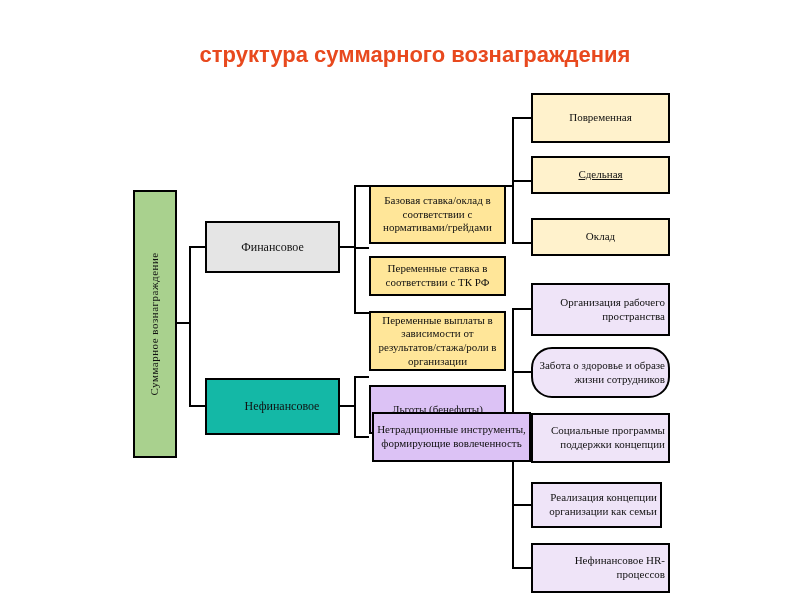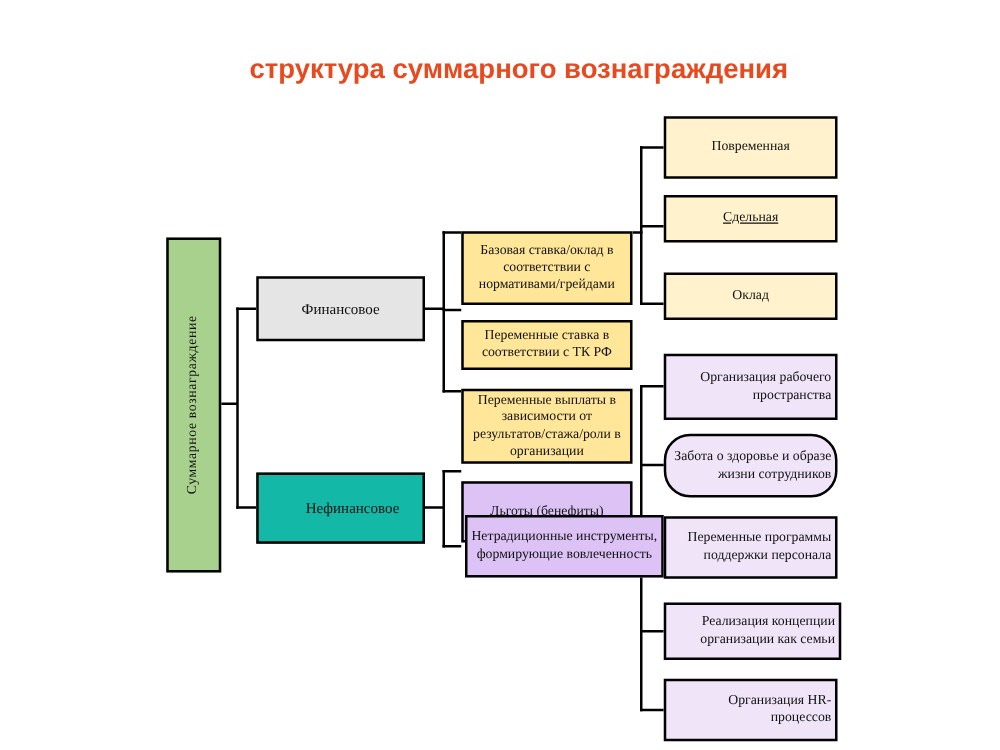--- a/index.html
+++ b/index.html
@@ -65,21 +65,21 @@
   #b-f2 { left:369px; top:228px; width:137px; height:40px; }
   #b-f3 { left:369px; top:283px; width:137px; height:60px;justify-content:flex-end; }
   #b-n1 { left:369px; top:353px; width:137px; height:49px;margin-top:32px; }
   #b-n2 { left:372px; top:412px; width:159px; height:50px; }
   #b-l1 { left:531px; top:93px;  width:139px; height:50px; }
   #b-l2 { left:531px; top:156px; width:139px; height:38px;text-decoration:underline; }
   #b-l3 { left:531px; top:218px; width:139px; height:38px; }
   #b-r1 { left:531px; top:283px; width:139px; height:53px; }
   #b-r2 { left:531px; top:347px; width:139px; height:51px;border-radius:21px; }
   #b-r3 { left:531px; top:413px; width:139px; height:50px; }
-  #b-r4 { left:531px; top:482px; width:142px; height:46px; }
+  #b-r4 { left:531px; top:482px; width:131px; height:46px; }
   #b-r5 { left:531px; top:543px; width:139px; height:50px; }
 </style>
 </head>
 <body>
 
 <div class="slide">
 
   <h1 class="title">структура суммарного вознаграждения</h1>
 
   <div>
@@ -152,23 +152,23 @@
       <span>Оклад</span>
     </div>
 
     <div class="node nonfin-leaf" id="b-r1">
       <span>Организация рабочего пространства</span>
     </div>
     <div class="node nonfin-leaf" id="b-r2">
       <span>Забота о здоровье и образе жизни сотрудников</span>
     </div>
     <div class="node nonfin-leaf" id="b-r3">
-      <span>Переменные программы поддержки персонала</span>
+      <span>Социальные программы поддержки концепции</span>
     </div>
     <div class="node nonfin-leaf" id="b-r4">
       <span>Реализация концепции организации как семьи</span>
     </div>
     <div class="node nonfin-leaf" id="b-r5">
-      <span>Организация HR-процессов</span>
+      <span>Нефинансовое HR-процессов</span>
     </div>
 
   </div>
 </div>
 
 </body></html>

